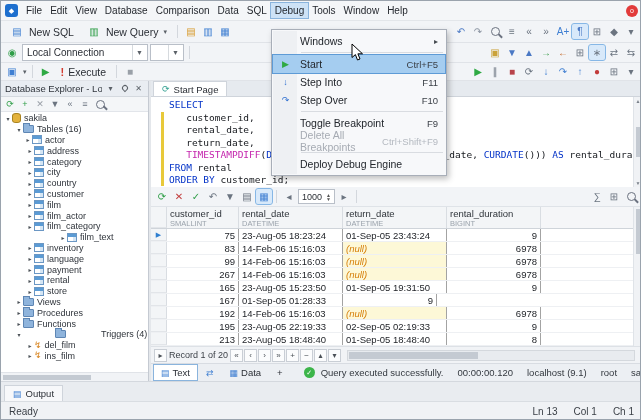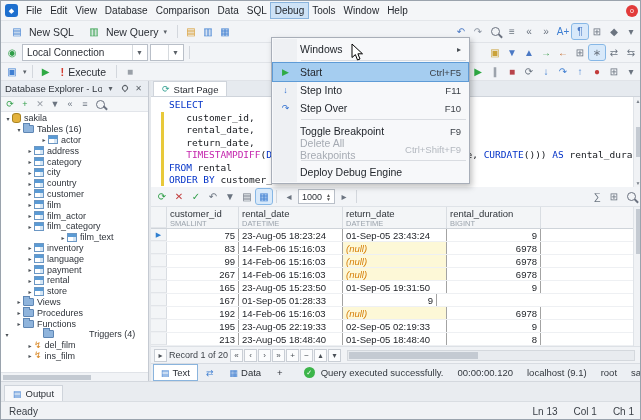--- a/index.html
+++ b/index.html
@@ -102,21 +102,21 @@
   .ssep{width:1px;height:12px;background:#d3d7dd;margin:0 5px}
 
   
   .output{position:absolute;left:0;top:380px;width:641px;height:20px;background:#e9ecf0;border-top:1px solid #d4d8de;display:flex;align-items:flex-end;padding:0 3px}
   .outtab{display:flex;gap:4px;align-items:center;background:#f7f8fa;border:1px solid #cfd4db;border-bottom:none;height:16px;padding:0 8px;font-size:9.5px}
   .outtab .oicon{color:#3f7fd2;font-size:9px}
   .statusbar{position:absolute;left:0;top:400px;width:641px;height:20px;background:#f0f2f5;border-top:1px solid #d9dde2;display:flex;align-items:center;padding:0 8px;font-size:10px;color:#3a3f46}
   .sb-right{margin-left:auto;display:flex;gap:16px}
 
   
-  .dmenu{position:absolute;left:222px;top:36px;width:199px;background:#f7f8fa;border:1px solid #a8aeb8;box-shadow:2px 3px 6px rgba(0,0,0,.25);z-index:50;padding:2px 1px}
+  .dmenu{position:absolute;left:222px;top:28px;width:176px;background:#f7f8fa;border:1px solid #a8aeb8;box-shadow:2px 3px 6px rgba(0,0,0,.25);z-index:50;padding:2px 1px}
   .dmenu::before{content:'';position:absolute;left:1px;top:1px;bottom:1px;width:24px;background:#eef0f3}
   .ditem{position:relative;display:flex;align-items:center;height:18px;font-size:10.5px;color:#23272d;padding:0 7px 0 2px;gap:4px}
   .dic{width:21px;text-align:center;font-size:9px;flex:none}
   .dsc{margin-left:auto;padding-left:14px;font-size:9.5px;color:#3c4148}
   .dsub{margin-left:auto;font-size:8px;color:#44494f}
   .ditem.hl{background:#a5cdf0;outline:1px solid #5e9bd6}
   .ditem.dis{color:#a6abb3}
   .ditem.dis .dsc{color:#b4b9c0}
   .dsep{position:relative;height:1px;background:#d9dce1;margin:2px 2px 2px 28px}
   .cursor{position:absolute;left:302px;top:42px;z-index:60}
@@ -247,21 +247,21 @@
         <div class="tnode" style="padding-left: 3px;">
           <span class="texp">▾</span>
           <span class="ti i-db"></span>
           <span class="tlbl">sakila</span>
         </div>
         <div class="tnode" style="padding-left: 14px;">
           <span class="texp">▾</span>
           <span class="ti i-folder"></span>
           <span class="tlbl">Tables (16)</span>
         </div>
-        <div class="tnode" style="padding-left: 39px;">
+        <div class="tnode" style="padding-left: 23px;">
           <span class="texp">▸</span>
           <span class="ti i-table"></span>
           <span class="tlbl">actor</span>
         </div>
         <div class="tnode" style="padding-left: 25px;">
           <span class="texp">▸</span>
           <span class="ti i-table"></span>
           <span class="tlbl">address</span>
         </div>
         <div class="tnode" style="padding-left: 25px;">
@@ -337,21 +337,21 @@
         <div class="tnode" style="padding-left: 14px;">
           <span class="texp">▸</span>
           <span class="ti i-folder"></span>
           <span class="tlbl">Procedures</span>
         </div>
         <div class="tnode" style="padding-left: 14px;">
           <span class="texp">▸</span>
           <span class="ti i-folder"></span>
           <span class="tlbl">Functions</span>
         </div>
-        <div class="tnode" style="padding-left: 2px; gap: 32px;">
+        <div class="tnode" style="padding-left: 14px; gap: 32px;">
           <span class="texp">▾</span>
           <span class="ti i-folder"></span>
           <span class="tlbl">Triggers (4)</span>
         </div>
         <div class="tnode" style="padding-left: 25px;">
           <span class="texp">▸</span>
           <span class="ti ti-trigger">↯</span>
           <span class="tlbl">del_film</span>
         </div>
         <div class="tnode" style="padding-left: 25px;">

